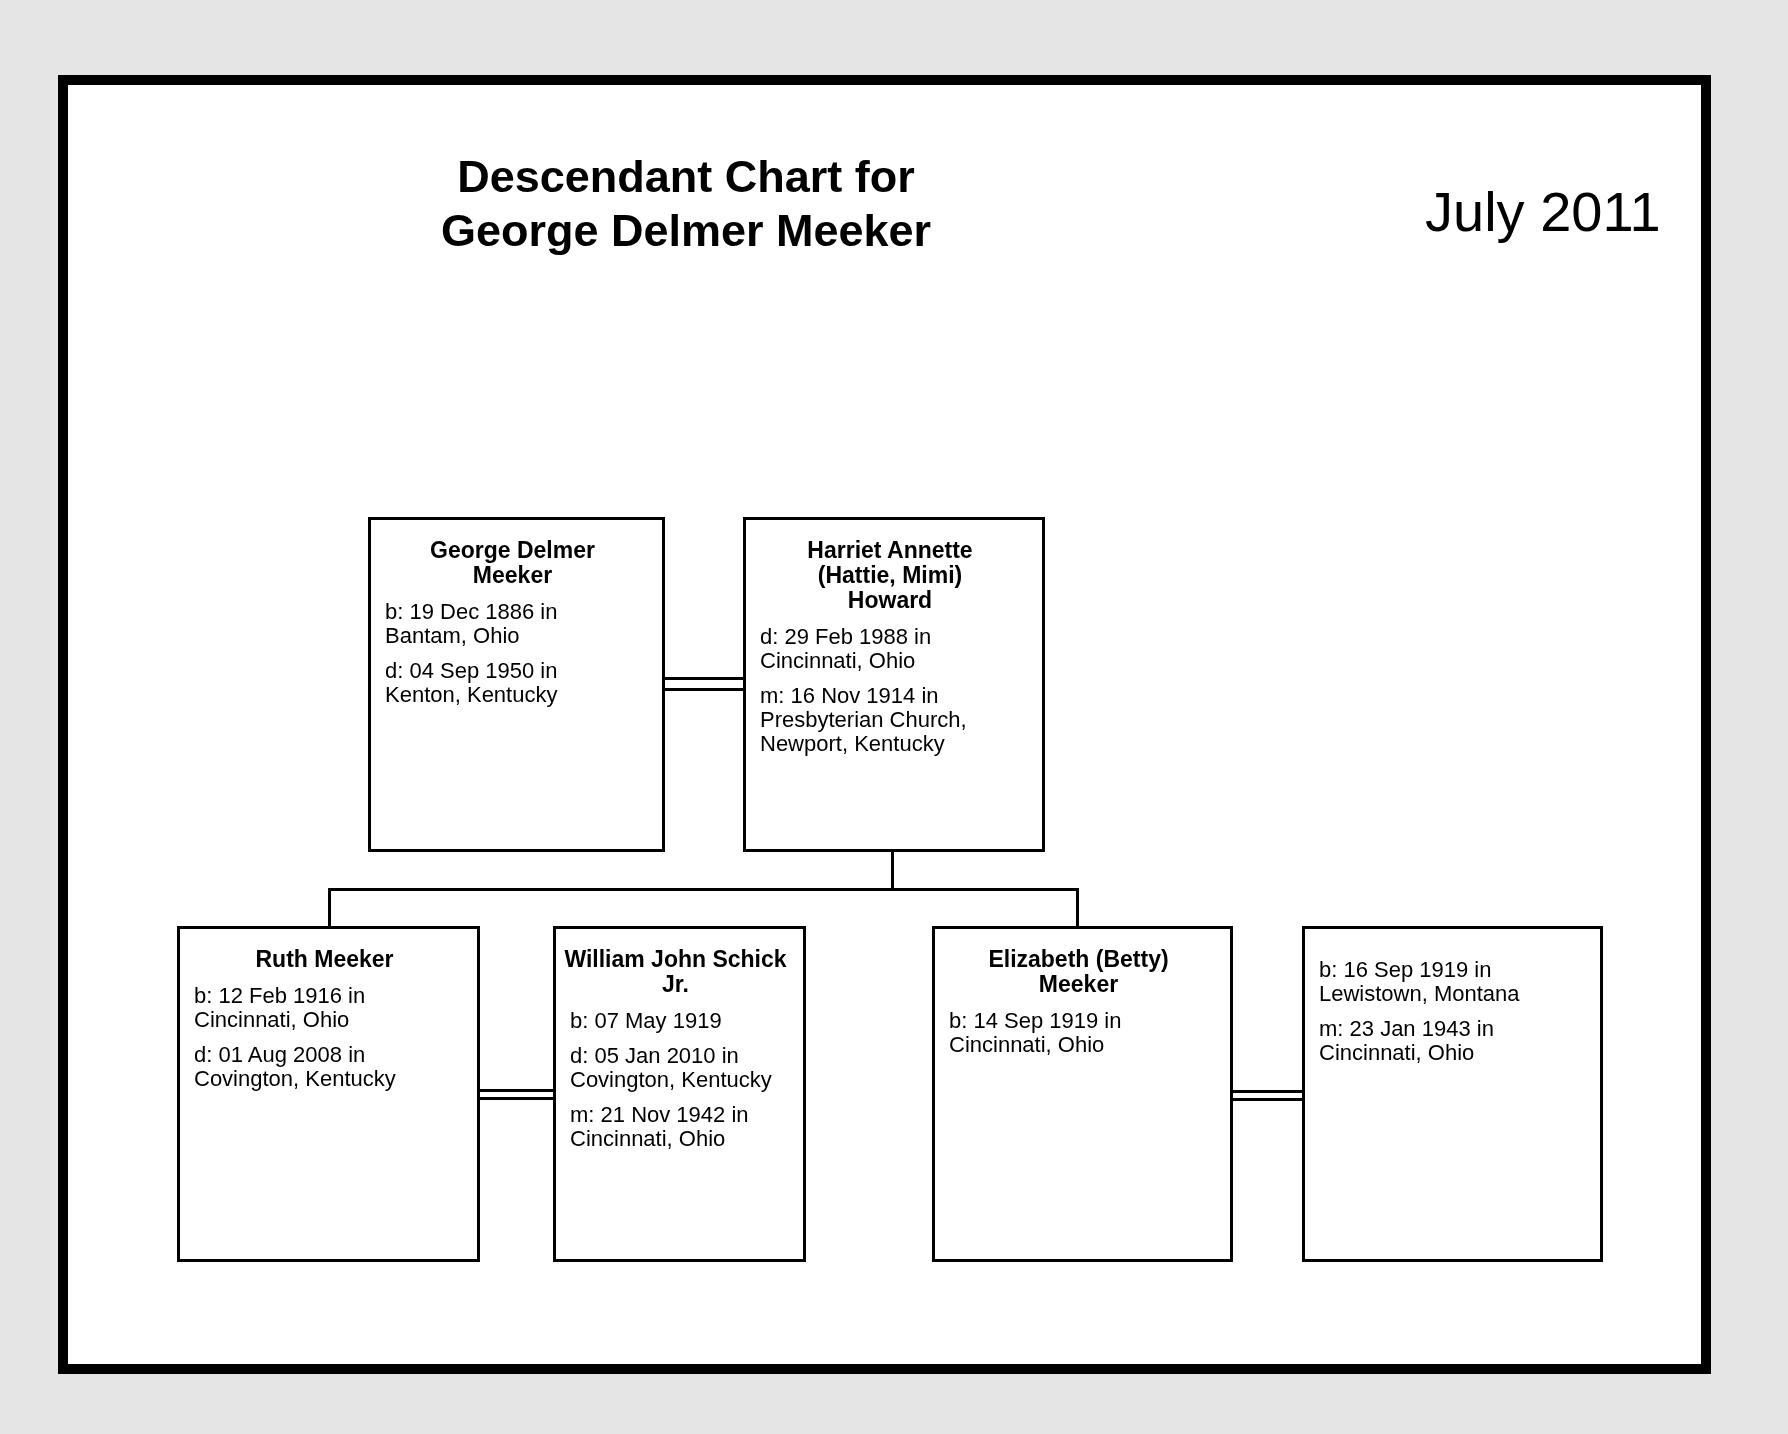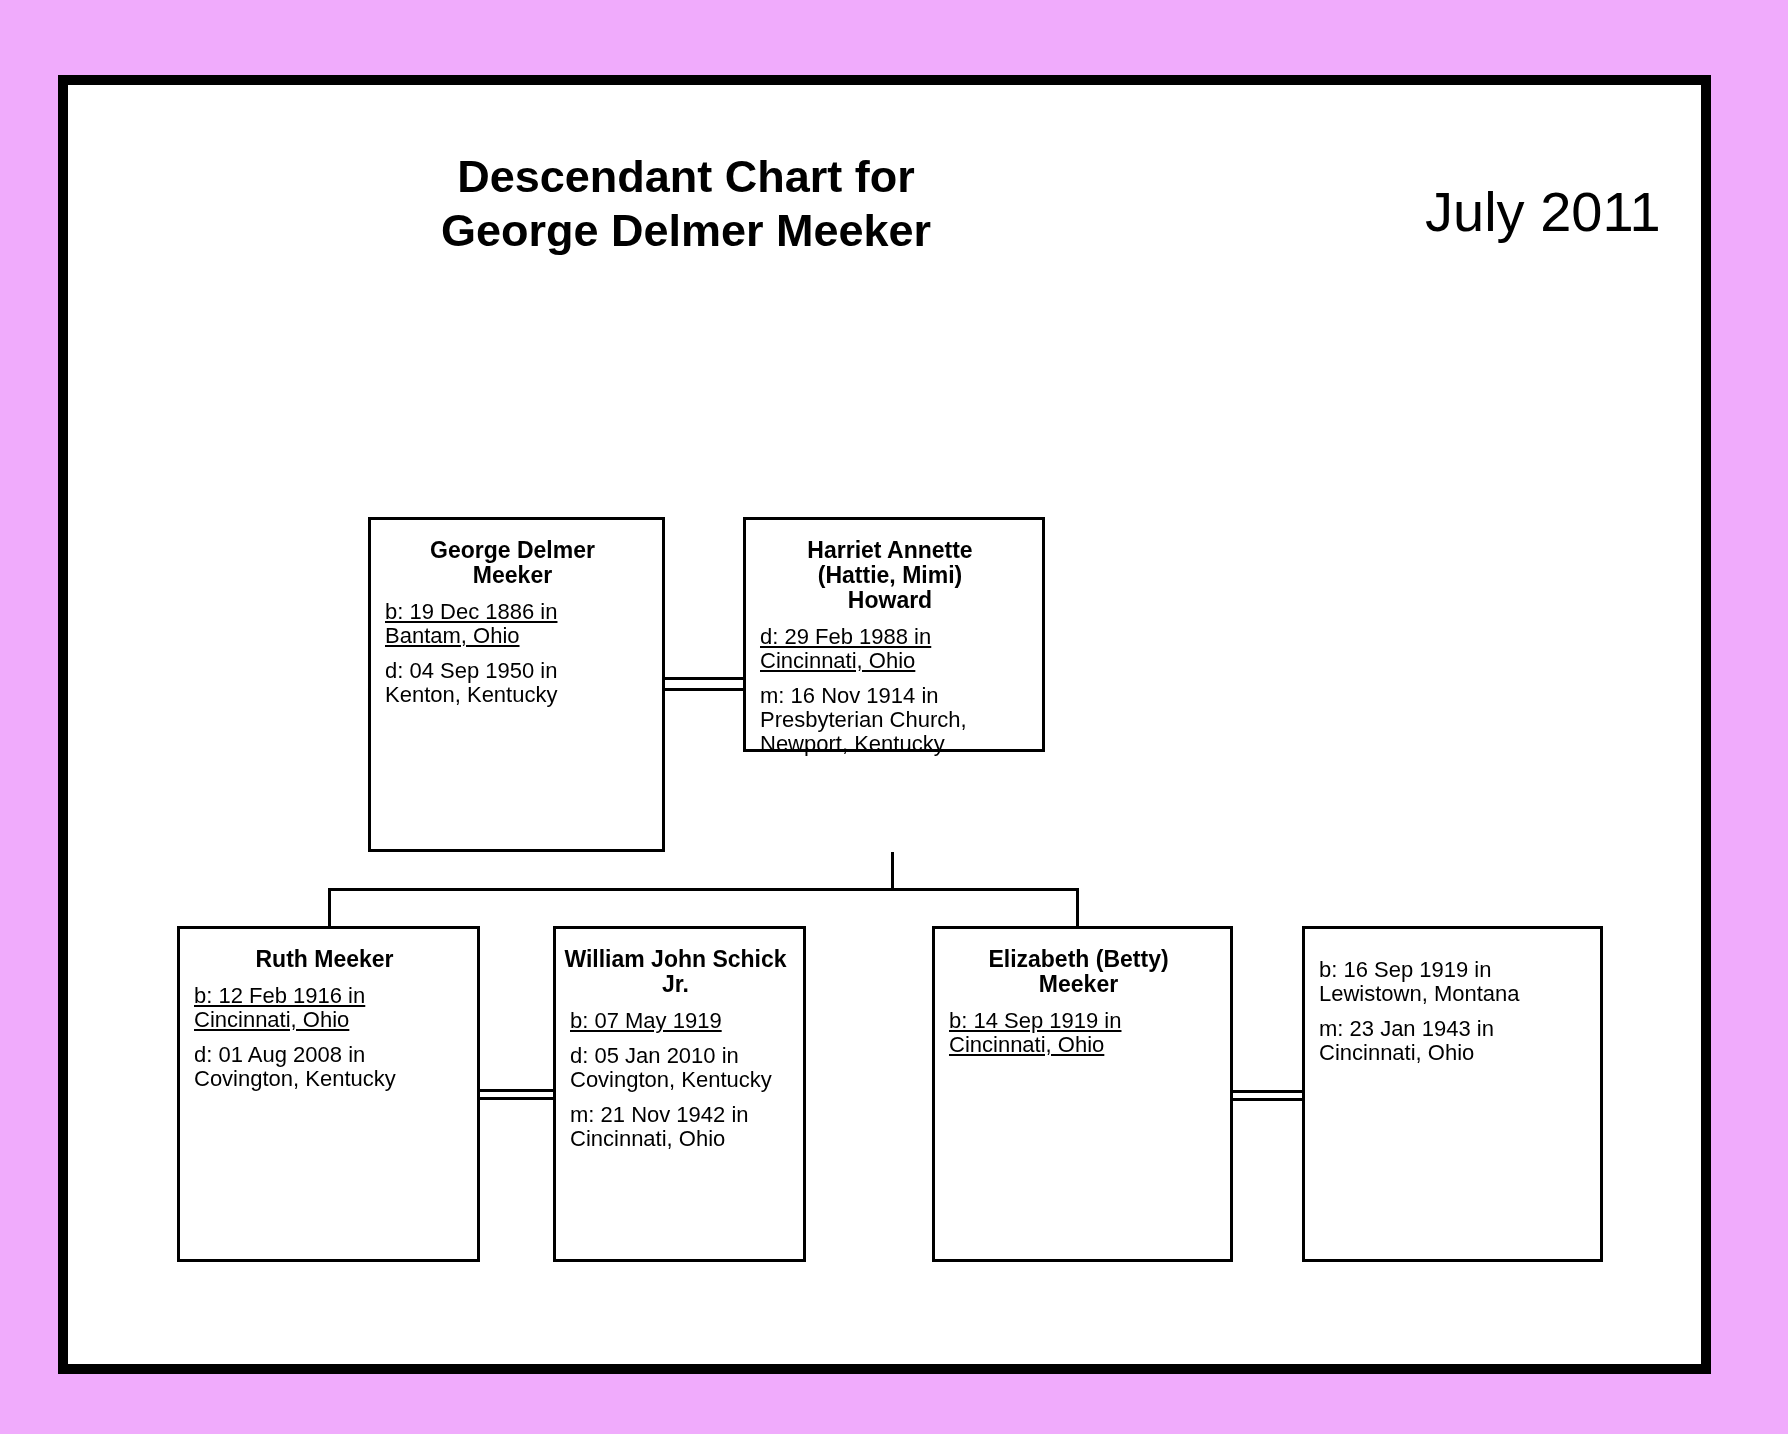--- a/index.html
+++ b/index.html
@@ -6,21 +6,21 @@
     margin: 0;
     padding: 0;
     background: #ffffff;
     font-family: "Liberation Sans", sans-serif;
     color: #000000;
   }
   .page {
     position: relative;
     width: 1788px;
     height: 1434px;
-    background: #f0abfc;
+    background: #e5e5e5;
     overflow: hidden;
   }
   .frame {
     position: absolute;
     left: 58px;
     top: 75px;
     width: 1653px;
     height: 1299px;
     border: 10px solid #000000;
     box-sizing: border-box;
@@ -58,21 +58,21 @@
     line-height: 25px;
     text-align: center;
     white-space: pre-line;
   }
   .pdetail {
     font-size: 22px;
     line-height: 24px;
     margin: 11px 0 0 14px;
     white-space: pre-line;
   }
-  .pname + .pdetail { margin-top: 12px; text-decoration: underline; }
+  .pname + .pdetail { margin-top: 12px; }
   .conn {
     position: absolute;
     background: #000000;
   }
 </style>
 </head>
 <body>
 
 <div class="page">
 
@@ -84,21 +84,21 @@
 
   <div class="pbox" style="left:368px; top:517px; width:297px; height:335px;">
     <div class="pname">George Delmer
 Meeker</div>
     <div class="pdetail">b: 19 Dec 1886 in
 Bantam, Ohio</div>
     <div class="pdetail">d: 04 Sep 1950 in
 Kenton, Kentucky</div>
   </div>
 
-  <div class="pbox" style="left:743px; top:517px; width:302px; height:235px;">
+  <div class="pbox" style="left:743px; top:517px; width:302px; height:335px;">
     <div class="pname">Harriet Annette
 (Hattie, Mimi)
 Howard</div>
     <div class="pdetail">d: 29 Feb 1988 in
 Cincinnati, Ohio</div>
     <div class="pdetail">m: 16 Nov 1914 in
 Presbyterian Church,
 Newport, Kentucky</div>
   </div>
 

